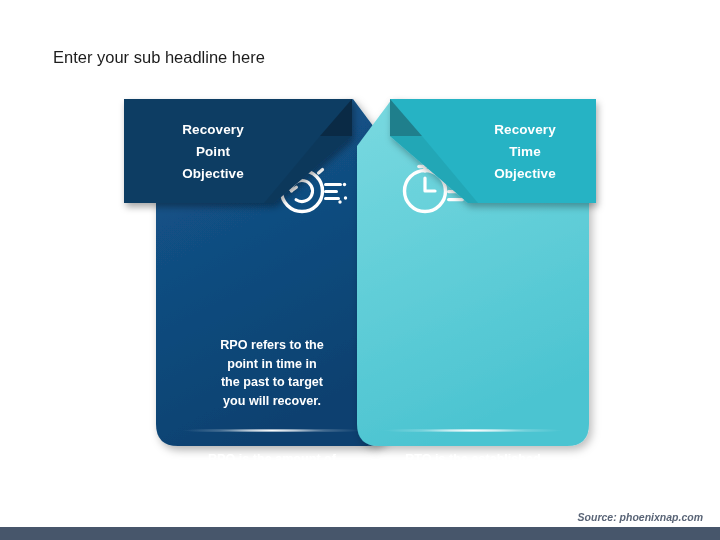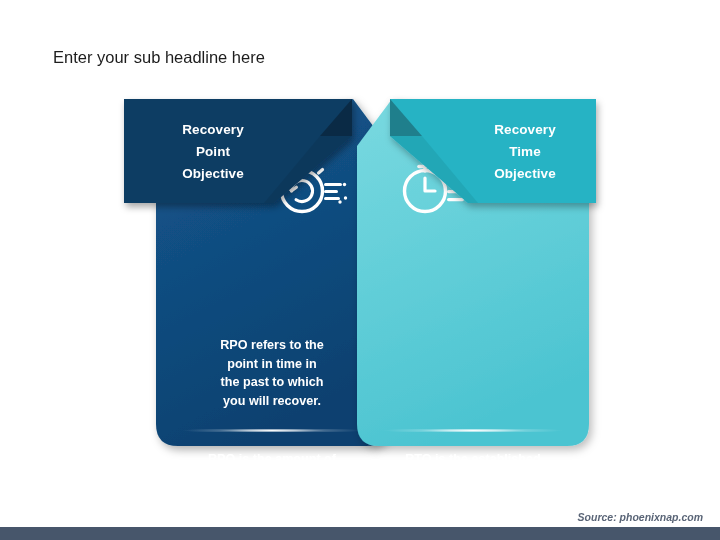--- a/index.html
+++ b/index.html
@@ -142,21 +142,21 @@
     </div>
 
     <div class="banner-text" style="left:-26px;width:166px;">Recovery
 Point
 Objective</div>
 
     <div class="divider"></div>
 
     <div class="body-text para1">RPO refers to the
 point in time in
-the past to which
+the past to target
 you will recover.</div>
     <div class="body-text para2">RPO is the amount of
 acceptable IT and
 business downtime
 during a disaster.</div>
   </div>
 
   <div class="card" id="card-rto" style="left:357px;">
 
     <div class="card-body">

